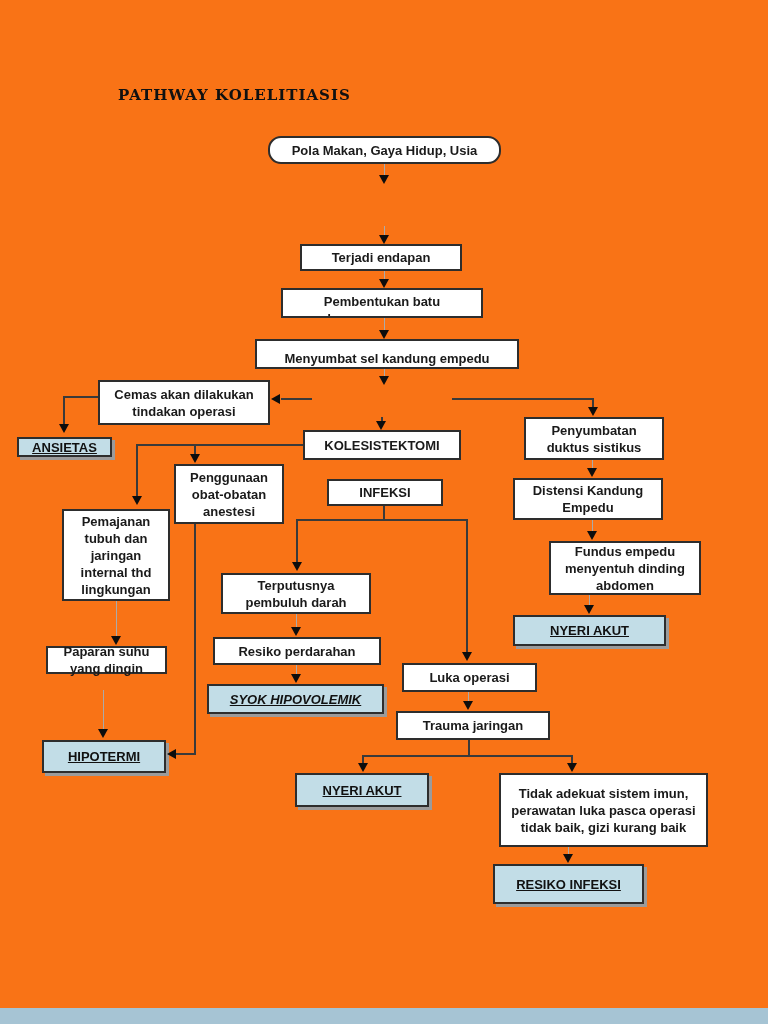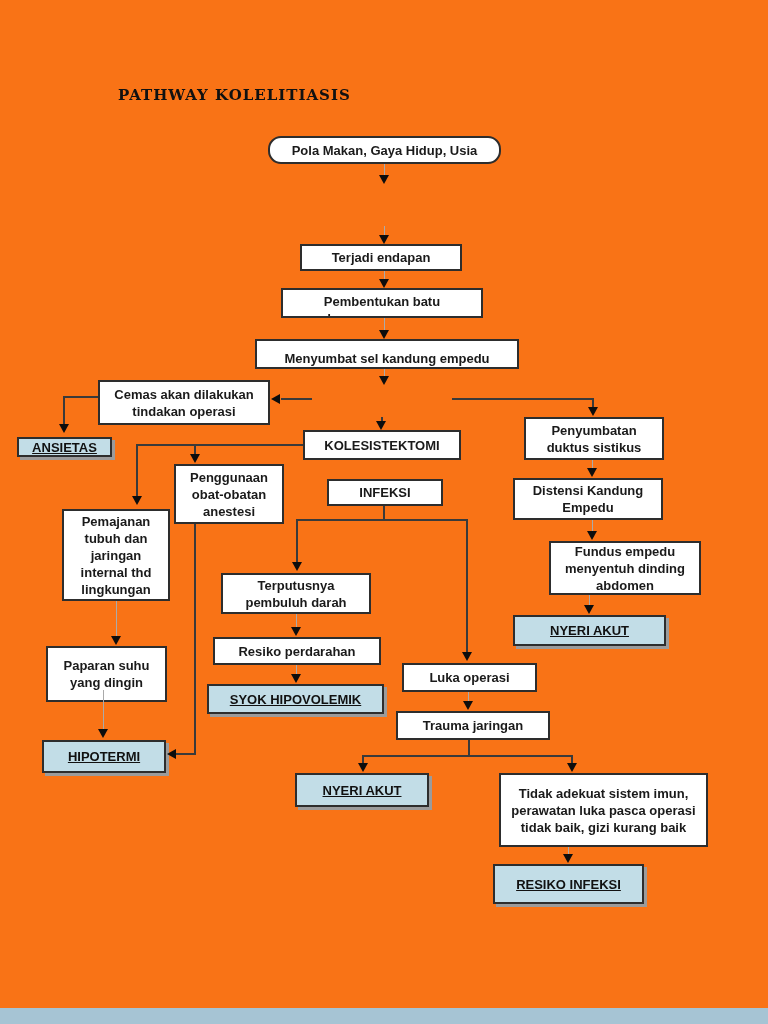--- a/index.html
+++ b/index.html
@@ -74,34 +74,34 @@
   <div class="box" style="left:513px;top:541px;width:152px;height:54px;padding:0 12px;margin-left:36px;">
       <span>Fundus empedu menyentuh dinding abdomen</span>
     </div>
   <div class="hbox" style="left:513px;top:615px;width:153px;height:31px;">
       <span>NYERI AKUT</span>
     </div>
 
   <div class="box" style="left:62px;top:509px;width:108px;height:92px;padding:0 4px;">
       <span>Pemajanan tubuh dan jaringan internal thd lingkungan</span>
     </div>
-  <div class="box" style="left:46px;top:646px;width:121px;height:56px;padding:0 4px;">
+  <div class="box" style="left:46px;top:646px;width:121px;height:28px;padding:0 4px;">
       <span>Paparan suhu yang dingin</span>
     </div>
   <div class="hbox" style="left:42px;top:740px;width:124px;height:33px;">
       <span>HIPOTERMI</span>
     </div>
 
   <div class="box" style="left:221px;top:573px;width:150px;height:41px;padding:0 10px;">
       <span>Terputusnya pembuluh darah</span>
     </div>
   <div class="box" style="left:213px;top:637px;width:168px;height:28px;">
       <span>Resiko perdarahan</span>
     </div>
-  <div class="hbox" style="left:207px;top:684px;width:177px;height:30px;">
+  <div class="hbox" style="left:207px;top:684px;width:177px;height:30px;font-style:italic;">
       <span>SYOK HIPOVOLEMIK</span>
     </div>
 
   <div class="box" style="left:402px;top:663px;width:135px;height:29px;">
       <span>Luka operasi</span>
     </div>
   <div class="box" style="left:396px;top:711px;width:154px;height:29px;">
       <span>Trauma jaringan</span>
     </div>
   <div class="hbox" style="left:295px;top:773px;width:134px;height:34px;">

